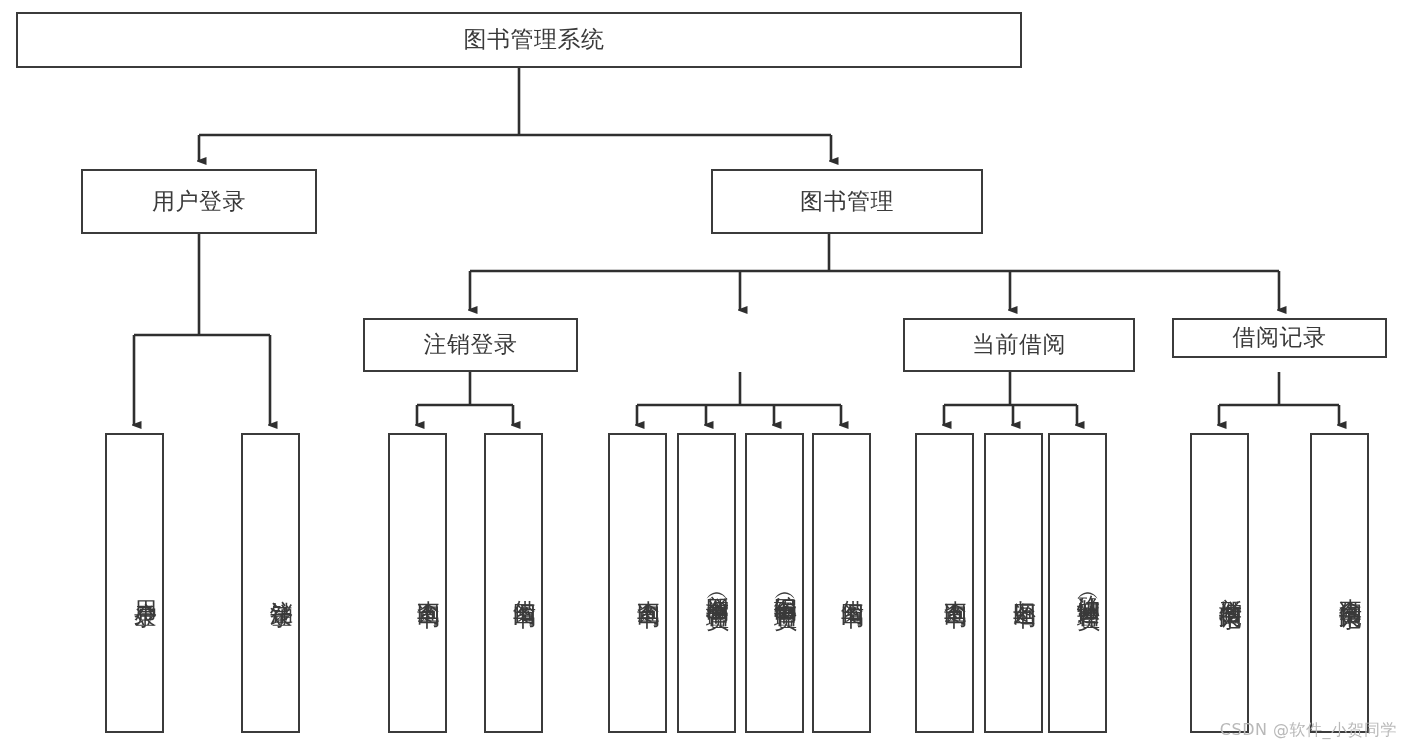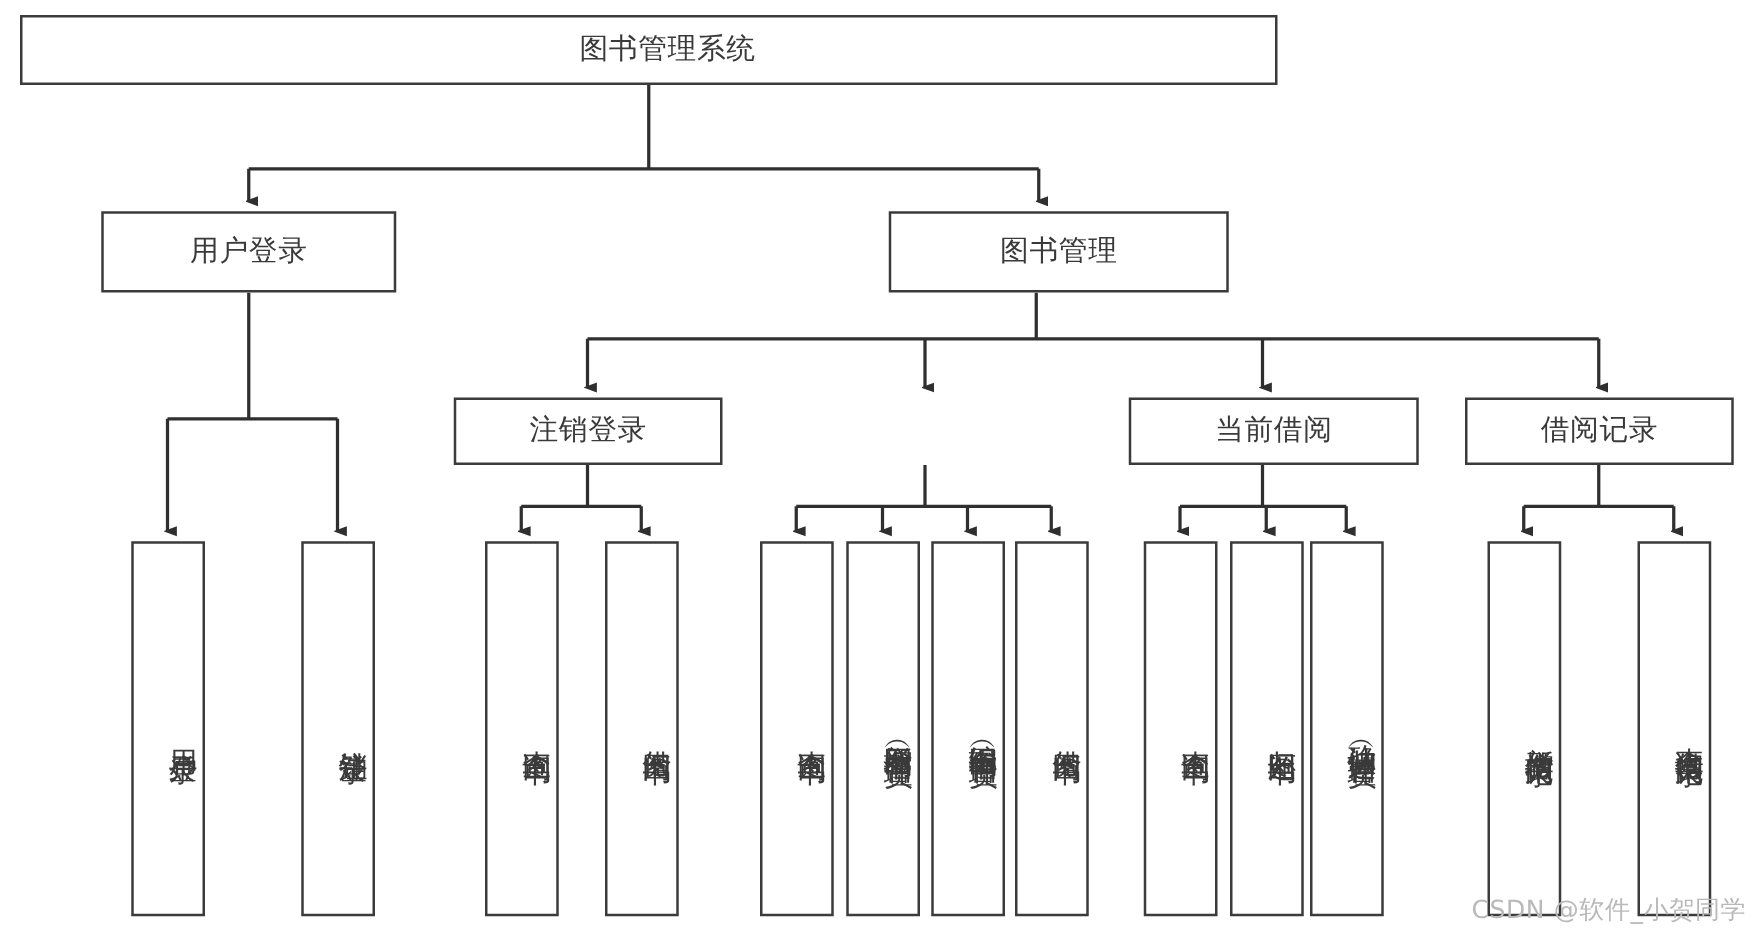--- a/index.html
+++ b/index.html
@@ -52,21 +52,21 @@
   .node.vert .vtext {
     writing-mode: vertical-rl;
     text-orientation: upright;
     display: block;
     text-align: center;
   }
   #watermark {
     position: absolute;
     right: 8px;
     bottom: 6px;
-    font-size: 20px;
+    font-size: 16px;
     color: #b9b9b9;
     letter-spacing: 0.5px;
     white-space: nowrap;
   }
 </style>
 </head>
 <body>
 
 <div id="canvas">
 
@@ -130,21 +130,21 @@
   <div class="node horiz" style="left:711px; top:169px; width:272px; height:65px;">
     <span>图书管理</span>
   </div>
 
   <div class="node horiz" style="left:363px; top:318px; width:215px; height:54px;">
     <span>注销登录</span>
   </div>
   <div class="node horiz" style="left:903px; top:318px; width:232px; height:54px;">
     <span>当前借阅</span>
   </div>
-  <div class="node horiz" style="left:1172px; top:318px; width:215px; height:54px;">
+  <div class="node horiz" style="left:1172px; top:318px; width:215px; height:40px;">
     <span>借阅记录</span>
   </div>
 
   <div class="node vert" style="left:105px; top:433px; width:59px; height:300px;">
     <span class="vtext">用户登录</span>
   </div>
   <div class="node vert" style="left:241px; top:433px; width:59px; height:300px;">
     <span class="vtext">注销登录</span>
   </div>
 

